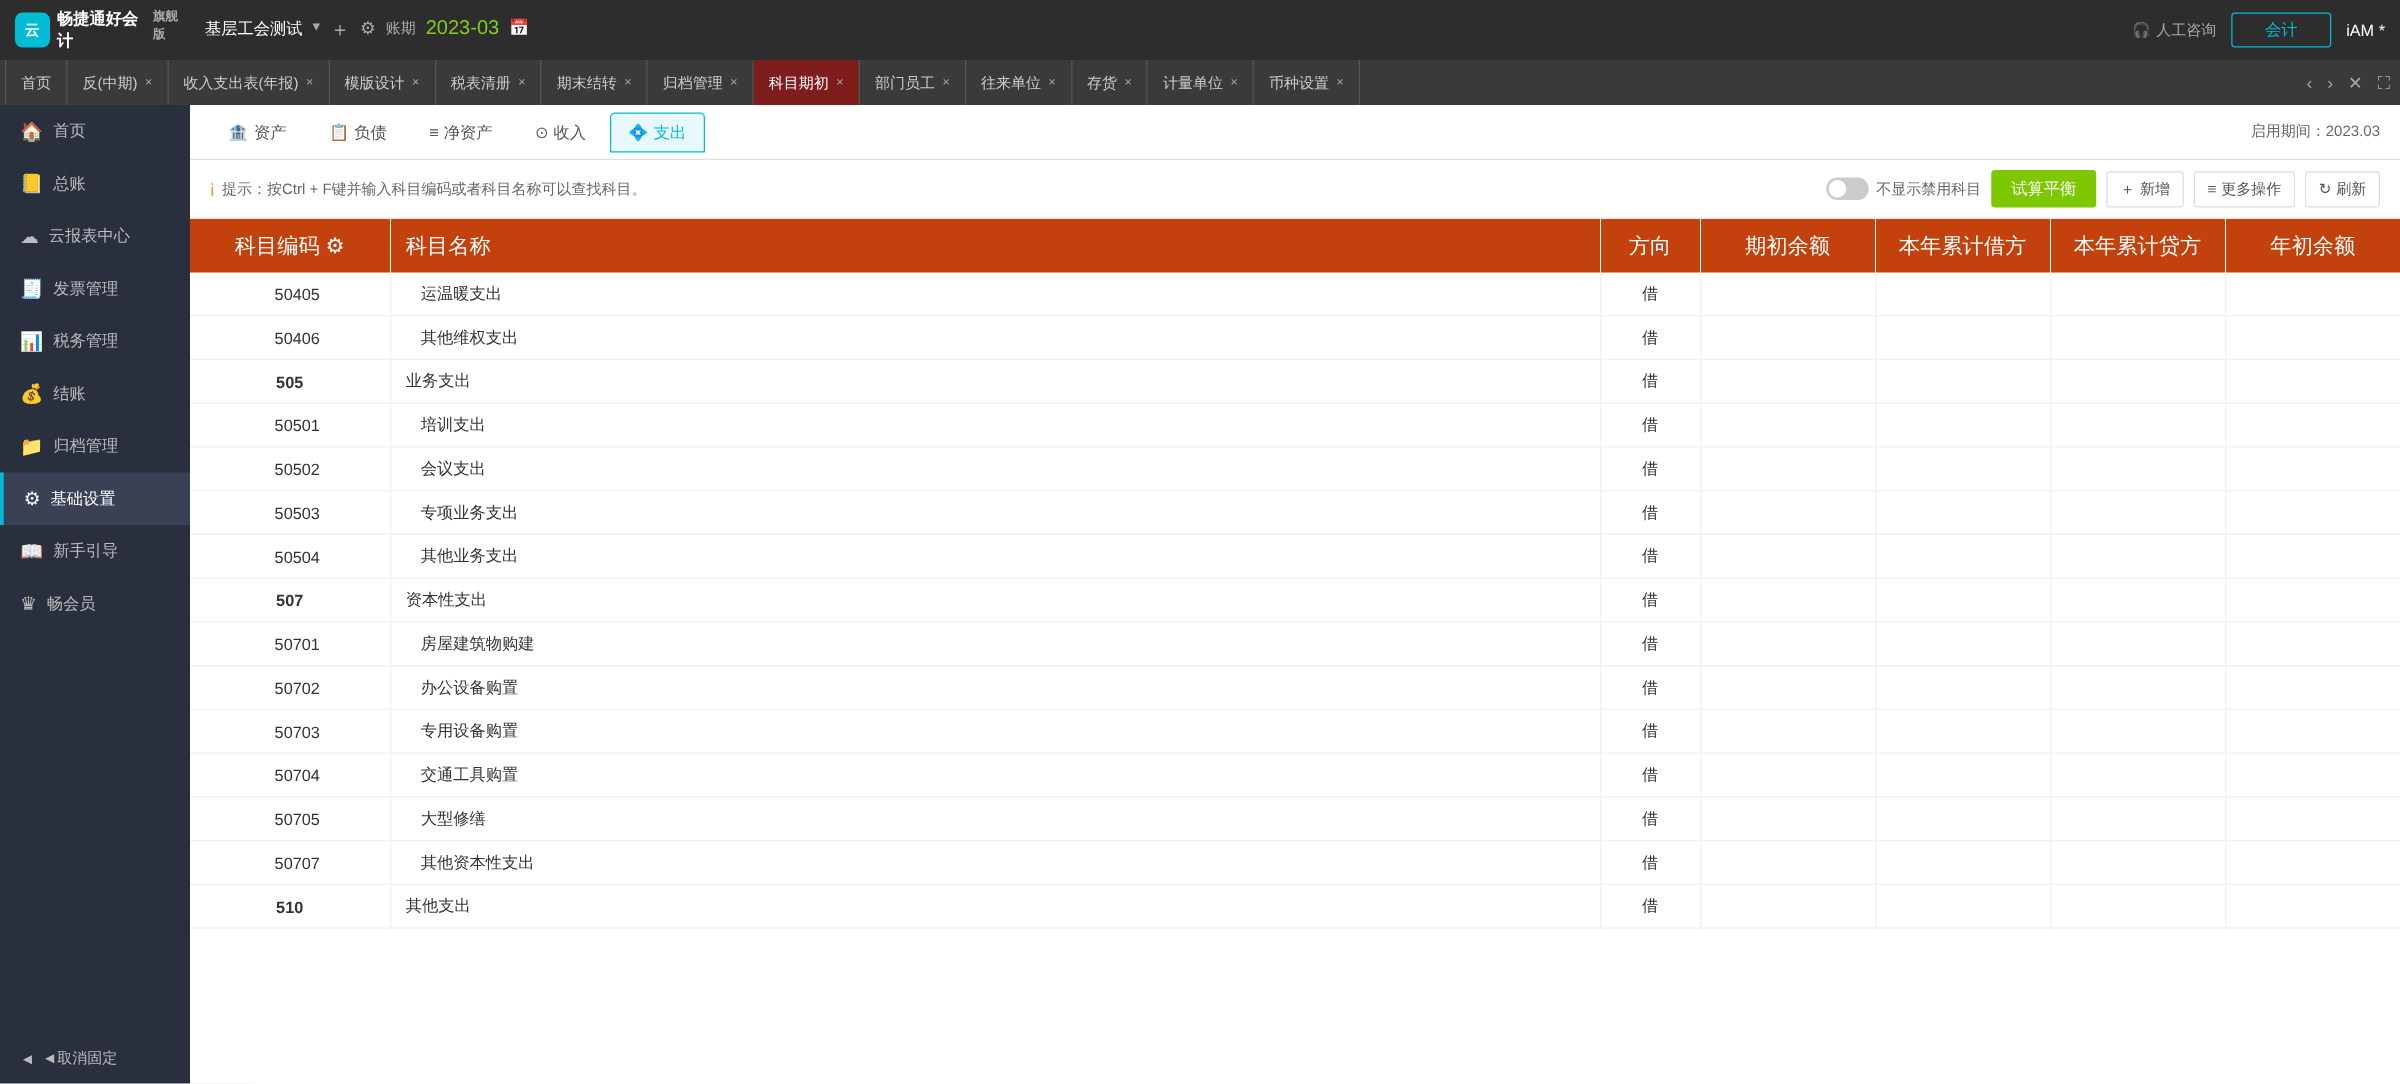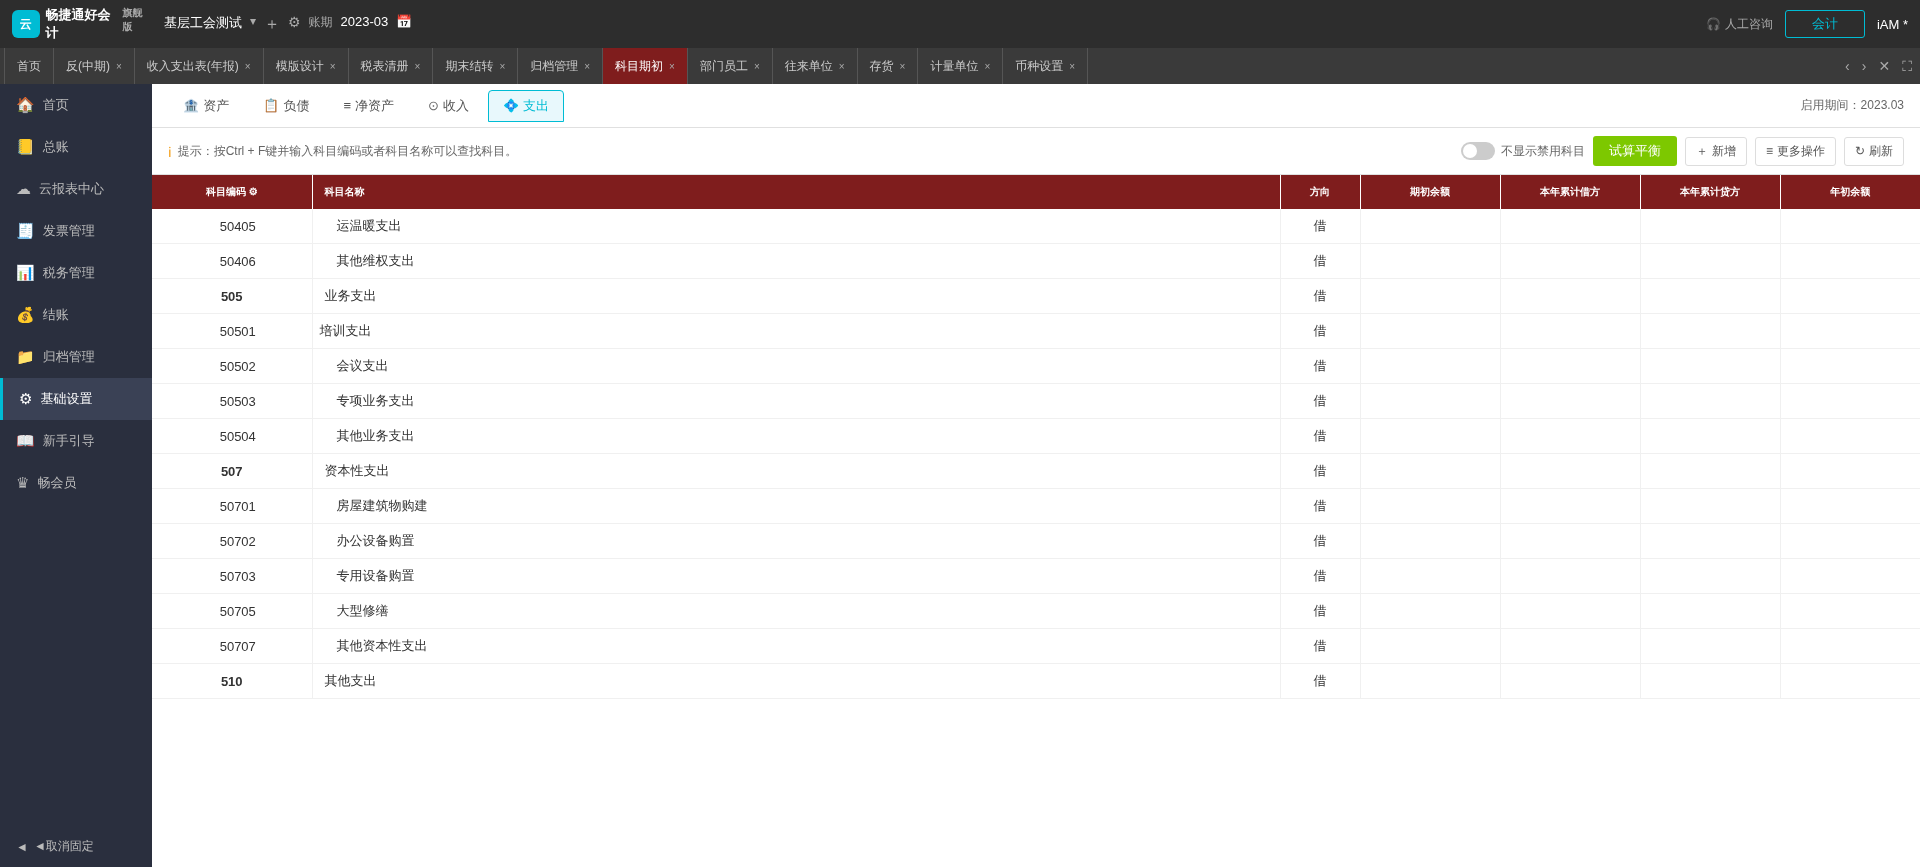--- a/index.html
+++ b/index.html
@@ -61,22 +61,22 @@
     .settings-btn {
       color: #aaa;
       cursor: pointer;
       font-size: 14px;
     }
     .period-label {
       color: #aaa;
       font-size: 12px;
     }
     .period-value {
-      color: #ffffff;
-      font-size: 13px;
+      color: #84cc16;
+      font-size: 16px;
     }
     .calendar-icon {
       color: #00bcd4;
       cursor: pointer;
     }
     .header-right {
       display: flex;
       align-items: center;
       gap: 12px;
     }
@@ -323,26 +323,26 @@
     .table-container {
       flex: 1;
       overflow-y: auto;
       background: #fff;
     }
     table {
       width: 100%;
       border-collapse: collapse;
     }
     thead th {
-      background: #7f1d1d;
+      background: #c2410c;
       color: #fff;
       padding: 10px 12px;
       text-align: center;
-      font-size: 10px;
-      font-weight: bold;
+      font-size: 17px;
+      font-weight: normal;
       border-right: 1px solid rgba(255,255,255,0.2);
       position: sticky;
       top: 0;
       z-index: 2;
     }
     thead th:last-child { border-right: none; }
     tbody tr {
       border-bottom: 1px solid #f0f0f0;
     }
     tbody td {
@@ -596,21 +596,21 @@
               <td class="col-code">505</td>
               <td class="col-name">业务支出</td>
               <td class="col-dir">借</td>
               <td class="col-num"></td>
               <td class="col-num"></td>
               <td class="col-num"></td>
               <td class="col-num"></td>
             </tr>
             <tr class="row-level-1">
               <td class="col-code">50501</td>
-              <td class="col-name" style="padding-left: 7px;">培训支出</td>
+              <td class="col-name" style="padding-left: 24px;">培训支出</td>
               <td class="col-dir">借</td>
               <td class="col-num"></td>
               <td class="col-num"></td>
               <td class="col-num"></td>
               <td class="col-num"></td>
             </tr>
             <tr class="row-level-1">
               <td class="col-code">50502</td>
               <td class="col-name" style="padding-left: 24px;">会议支出</td>
               <td class="col-dir">借</td>
@@ -667,20 +667,29 @@
             <tr class="row-level-1">
               <td class="col-code">50703</td>
               <td class="col-name" style="padding-left: 24px;">专用设备购置</td>
               <td class="col-dir">借</td>
               <td class="col-num"></td>
               <td class="col-num"></td>
               <td class="col-num"></td>
               <td class="col-num"></td>
             </tr>
             <tr class="row-level-1">
+              <td class="col-code">50704</td>
+              <td class="col-name" style="padding-left: 24px;">交通工具购置</td>
+              <td class="col-dir">借</td>
+              <td class="col-num"></td>
+              <td class="col-num"></td>
+              <td class="col-num"></td>
+              <td class="col-num"></td>
+            </tr>
+            <tr class="row-level-1">
               <td class="col-code">50705</td>
               <td class="col-name" style="padding-left: 24px;">大型修缮</td>
               <td class="col-dir">借</td>
               <td class="col-num"></td>
               <td class="col-num"></td>
               <td class="col-num"></td>
               <td class="col-num"></td>
             </tr>
             <tr class="row-level-1">
               <td class="col-code">50707</td>

